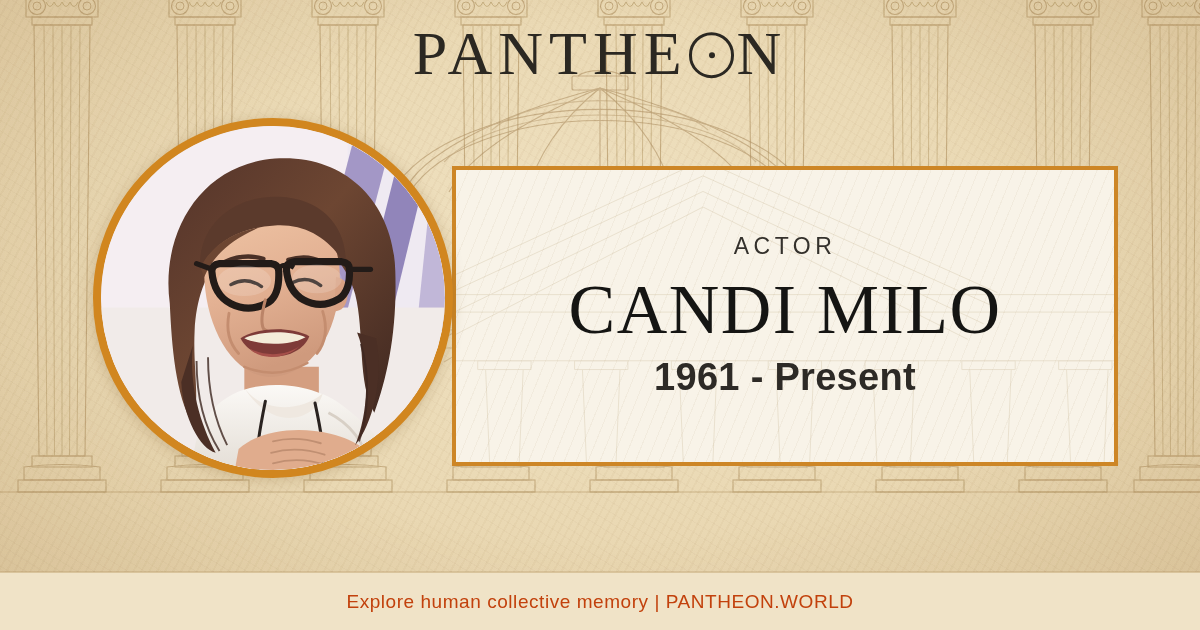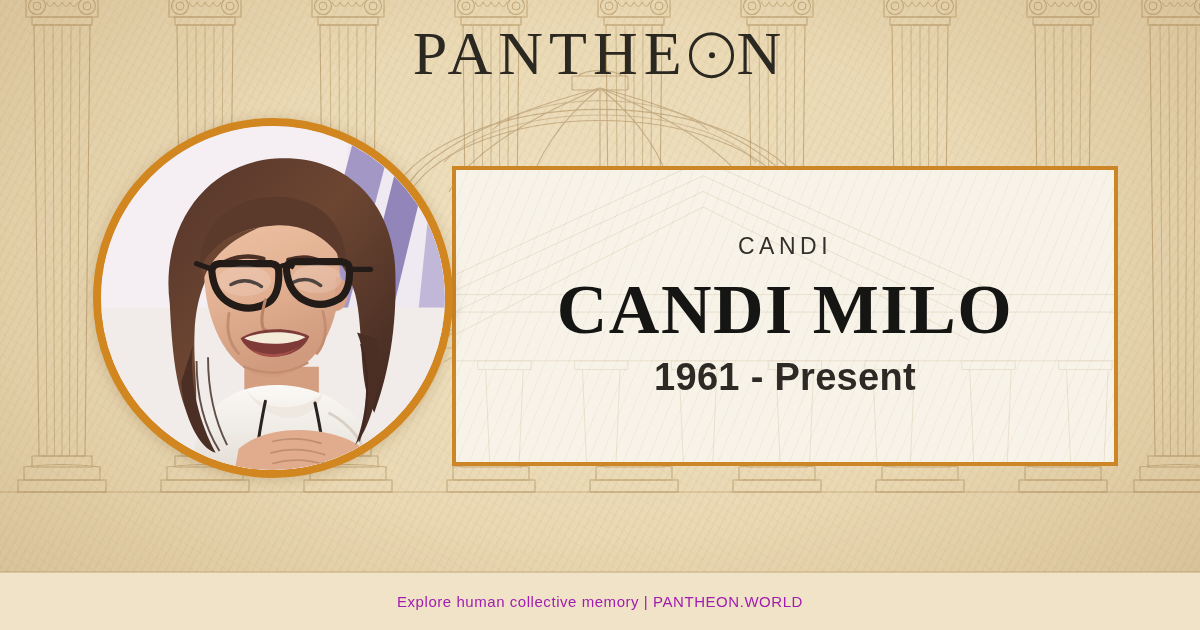--- a/index.html
+++ b/index.html
@@ -92,36 +92,36 @@
   .card-arch { position:absolute; inset:0; width:100%; height:100%; opacity:.5; }
   .card-inner { position:relative; z-index:2; width:100%; text-align:center; }
 
   .occupation {
     font-size:23px; letter-spacing:4.5px; color:#34312c;
     font-weight:400; margin-bottom:14px;
   }
   .person-name {
     font-family:"Liberation Serif", serif;
     font-size:70px; line-height:1.02; color:#151513;
-    letter-spacing:1.5px; font-weight:700;
+    letter-spacing:1.5px; font-weight:400;
     margin-bottom:10px; white-space:nowrap;
   }
   .lifespan {
     font-size:38px; color:#2d2a26; font-weight:700; letter-spacing:.3px;
   }
 
   
   .footer {
     position:absolute; left:0; bottom:0; width:1200px; height:58px;
     background:#f0e3c7;
     border-top:1.5px solid #d9c49c;
     display:flex; align-items:center; justify-content:center;
     z-index:9;
   }
-  .footer-text { font-size:15px; color:#a21caf; letter-spacing:.55px; }
+  .footer-text { font-size:19px; color:#c2410c; letter-spacing:.55px; }
 </style>
 </head>
 <body>
 
 <div id="stage">
 
   <div class="bg-parchment"></div>
 
   <svg class="arch" viewBox="0 0 1200 630" preserveAspectRatio="none" aria-hidden="true">
     <defs>
@@ -336,21 +336,21 @@
           <path d="M512 196 h54 v9 h-54 z"></path>
             <path d="M520 205 L524 300 M562 205 L558 300"></path>
           <path d="M610 196 h54 v9 h-54 z"></path>
             <path d="M618 205 L622 300 M660 205 L656 300"></path>
         </g>
       </g>
     </svg>
     <div class="card-grain"></div>
 
     <div class="card-inner">
-      <div class="occupation">CANDI</div>
+      <div class="occupation">ACTOR</div>
       <div class="person-name">CANDI MILO</div>
       <div class="lifespan">1961 - Present</div>
     </div>
   </div>
 
   <div class="footer">
     <div class="footer-text">Explore human collective memory | PANTHEON.WORLD</div>
   </div>
 
 </div>

